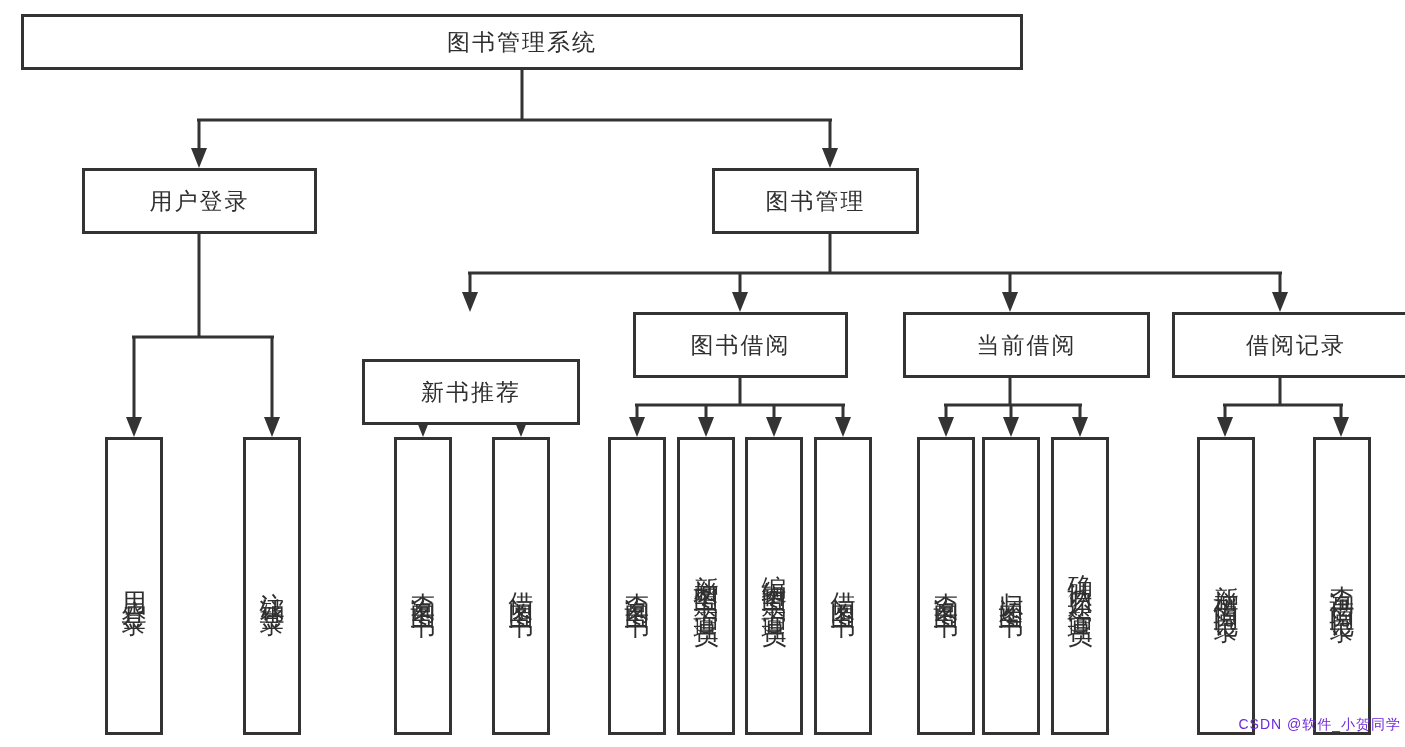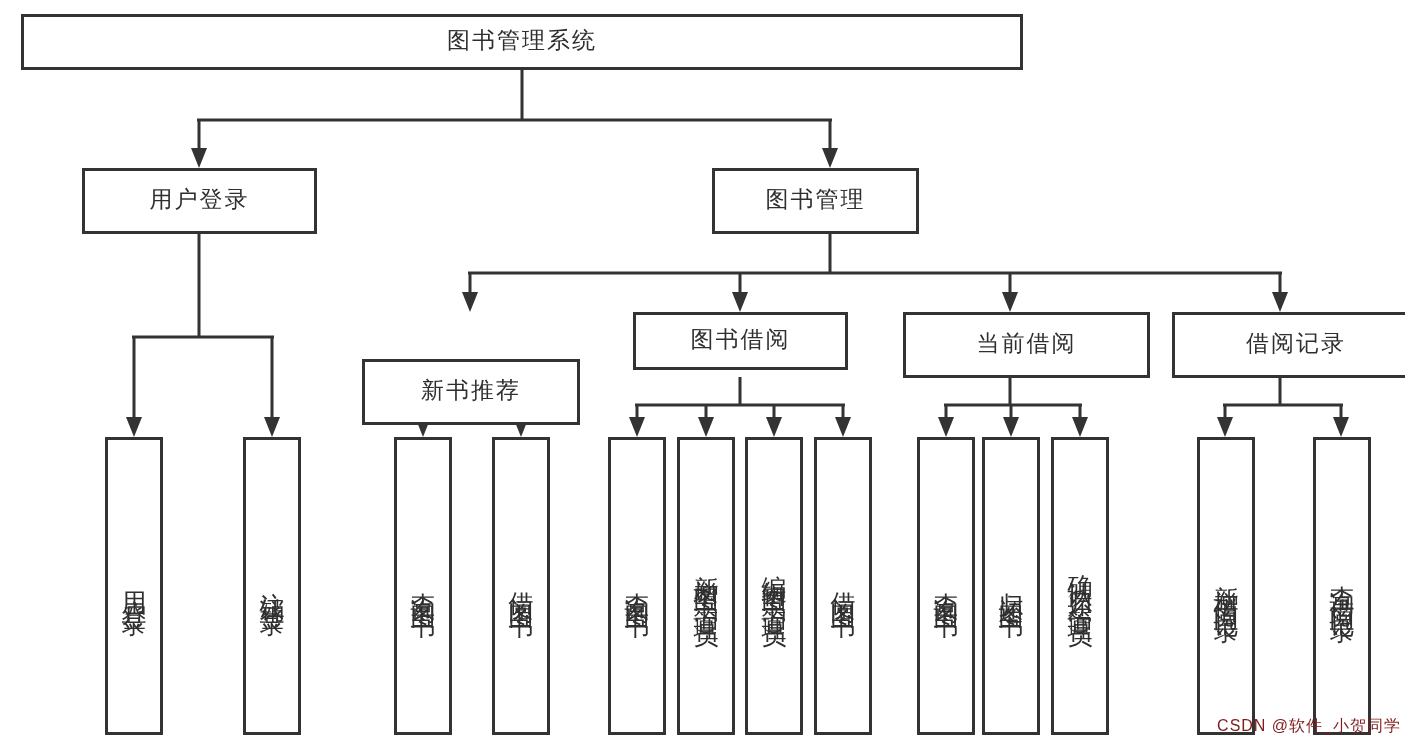--- a/index.html
+++ b/index.html
@@ -29,40 +29,39 @@
     display: flex;
     align-items: center;
     justify-content: center;
     color: #2f2f2f;
   }
   .hbox span {
     font-size: 23px;
     letter-spacing: 2px;
     white-space: nowrap;
     line-height: 1;
-    font-family: Liberation Mono, monospace;
   }
   .leaf {
     top: 437px;
     width: 58px;
     height: 298px;
   }
   .leaf span {
     writing-mode: vertical-rl;
     text-orientation: mixed;
     font-size: 25px;
     letter-spacing: 7px;
     line-height: 1;
   }
   .watermark {
     position: absolute;
     top: 716px;
     right: 4px;
-    font-size: 16px;
-    color: #7f1d1d;
+    font-size: 14px;
+    color: #6d28d9;
     letter-spacing: 1px;
     white-space: nowrap;
     text-align: right;
   }
 </style>
 </head>
 <body>
 
 <div class="canvas">
 
@@ -132,21 +131,21 @@
   <div class="box hbox" style="left:82px; top:168px; width:235px; height:66px;">
     <span>用户登录</span>
   </div>
   <div class="box hbox" style="left:712px; top:168px; width:207px; height:66px;">
     <span>图书管理</span>
   </div>
 
   <div class="box hbox" style="left:362px; top:312px; width:218px; height:66px;margin-top:47px;">
     <span>新书推荐</span>
   </div>
-  <div class="box hbox" style="left:633px; top:312px; width:215px; height:58px;">
+  <div class="box hbox" style="left:633px; top:312px; width:215px; height:66px;">
     <span>图书借阅</span>
   </div>
   <div class="box hbox" style="left:903px; top:312px; width:247px; height:66px;">
     <span>当前借阅</span>
   </div>
   <div class="box hbox" style="left:1172px; top:312px; width:248px; height:66px;">
     <span>借阅记录</span>
   </div>
 
   <div class="box leaf" style="left:105px;">

